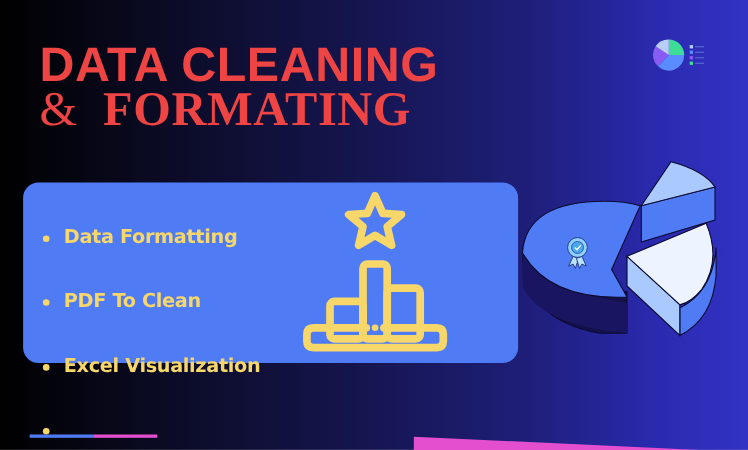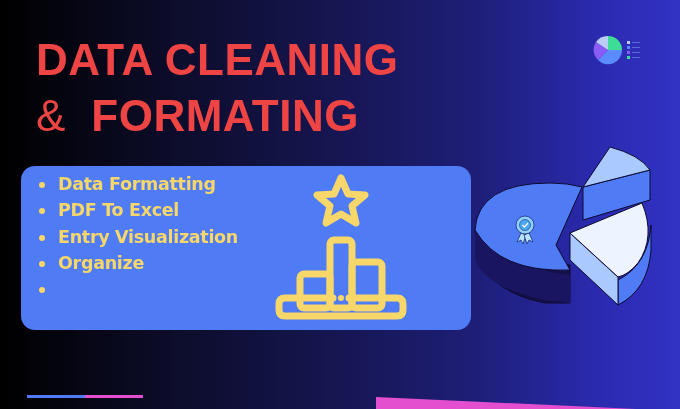--- a/index.html
+++ b/index.html
@@ -12,21 +12,21 @@
   .title {
     position: absolute;
     left: 36px;
     color: #ef4444;
     font-weight: bold;
     font-family: "Liberation Sans", sans-serif;
     white-space: pre;
     letter-spacing: 0.5px;
   }
   .title-1 { top: 34px; font-size: 44px; line-height: 52px; }
-  .title-2 { top: 90px; font-size: 44px; line-height: 52px; }
+  .title-2 { top: 74px; font-size: 44px; line-height: 52px; font-family: Liberation Serif, serif; }
   .title-2 .amp { font-weight: normal; }
 
   .panel {
     position: absolute;
     left: 21px; top: 166px;
     width: 450px; height: 164px;
     background: #4f7bf5;
     border-radius: 14px;
   }
   .list {
@@ -36,20 +36,21 @@
   }
   .list li {
     position: relative;
     color: #f7d76a;
     font-weight: bold;
     font-size: 17.5px;
     line-height: 26.3px;
     padding-left: 22px;
     font-family: "DejaVu Sans", sans-serif;
     letter-spacing: -0.3px;
+    margin-top: 32px;
   }
   .list li .dot {
     position: absolute;
     left: 3px; top: 11px;
     width: 6px; height: 6px;
     background: #f7d76a;
     border-radius: 50%;
   }
   .award-icon {
     position: absolute;
@@ -97,23 +98,22 @@
   <rect x="42" y="15" width="8" height="1" fill="#5b6bd6"></rect>
   <rect x="37" y="19" width="3" height="3" fill="#8a5cf5"></rect>
   <rect x="42" y="20" width="8" height="1" fill="#5b6bd6"></rect>
   <rect x="37" y="24" width="3" height="3" fill="#3ddc97"></rect>
   <rect x="42" y="25" width="8" height="1" fill="#5b6bd6"></rect>
 </svg>
 
 <div class="panel">
   <ul class="list">
     <li><span class="dot"></span><span>Data Formatting</span></li>
-    <li><span class="dot"></span><span>PDF To Excel</span></li>
-    <li><span class="dot"></span><span>Entry Visualization</span></li>
-    <li><span class="dot"></span><span>Organize</span></li>
+    <li><span class="dot"></span><span>PDF To Clean</span></li>
+    <li><span class="dot"></span><span>Excel Visualization</span></li>
     <li><span class="dot"></span></li>
   </ul>
 
   <svg class="award-icon" viewBox="0 0 140 150" fill="none" stroke="#f7d76a" stroke-width="7" stroke-linejoin="round" stroke-linecap="round">
 
     <path d="M70 4 L77 20 L94 21 L81 32 L85 49 L70 40 L55 49 L59 32 L46 21 L63 20 Z"></path>
 
     <rect x="59" y="66" width="22" height="68" rx="4"></rect>
     <rect x="29" y="100" width="30" height="34" rx="4"></rect>
     <rect x="81" y="88" width="30" height="46" rx="4"></rect>

